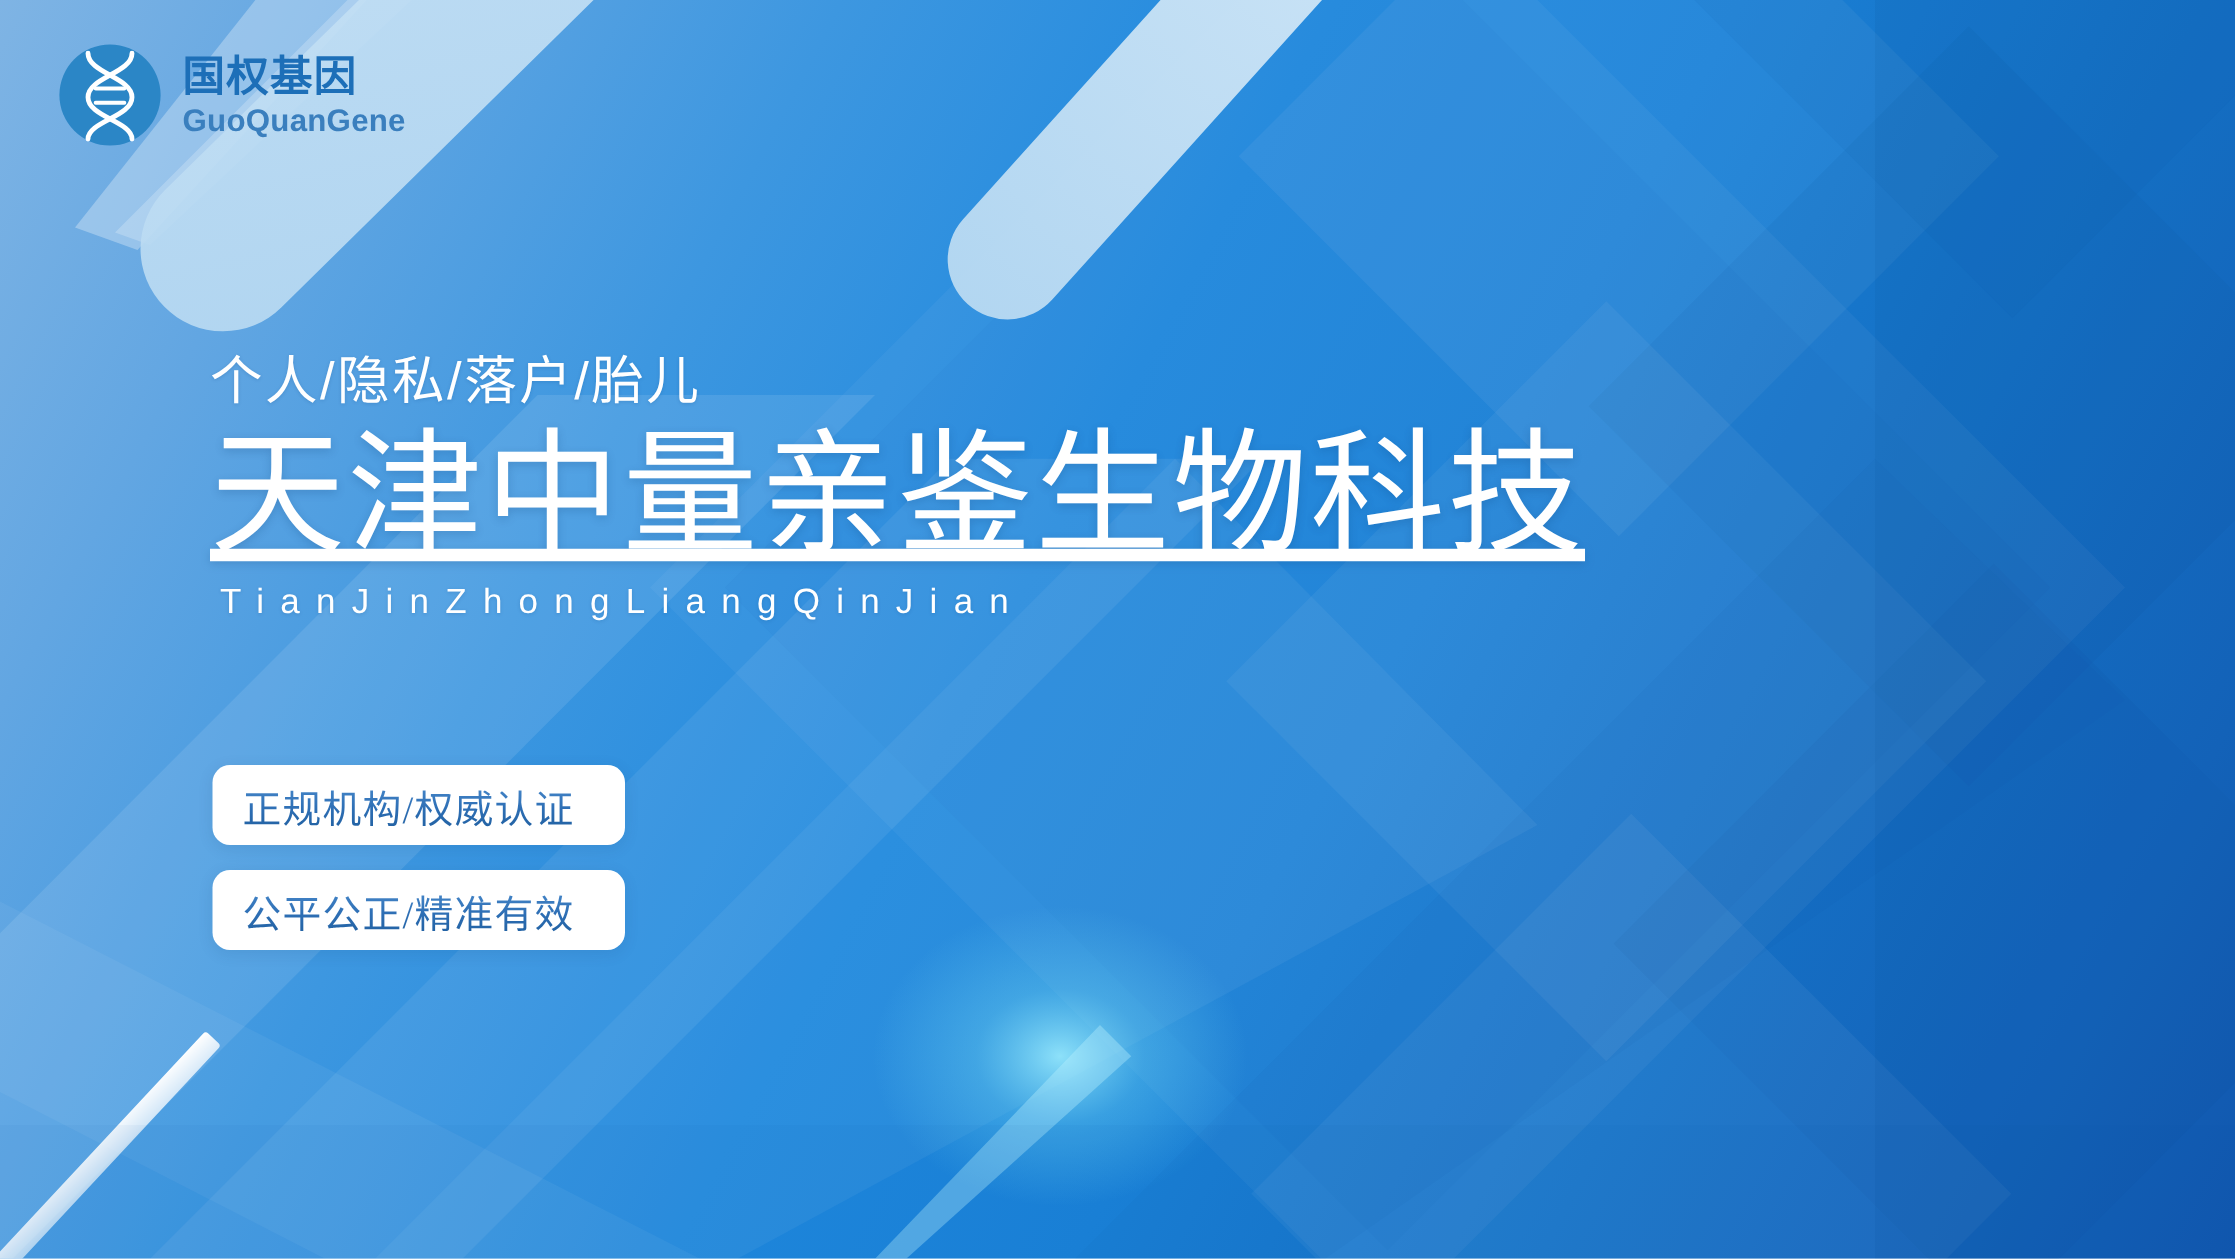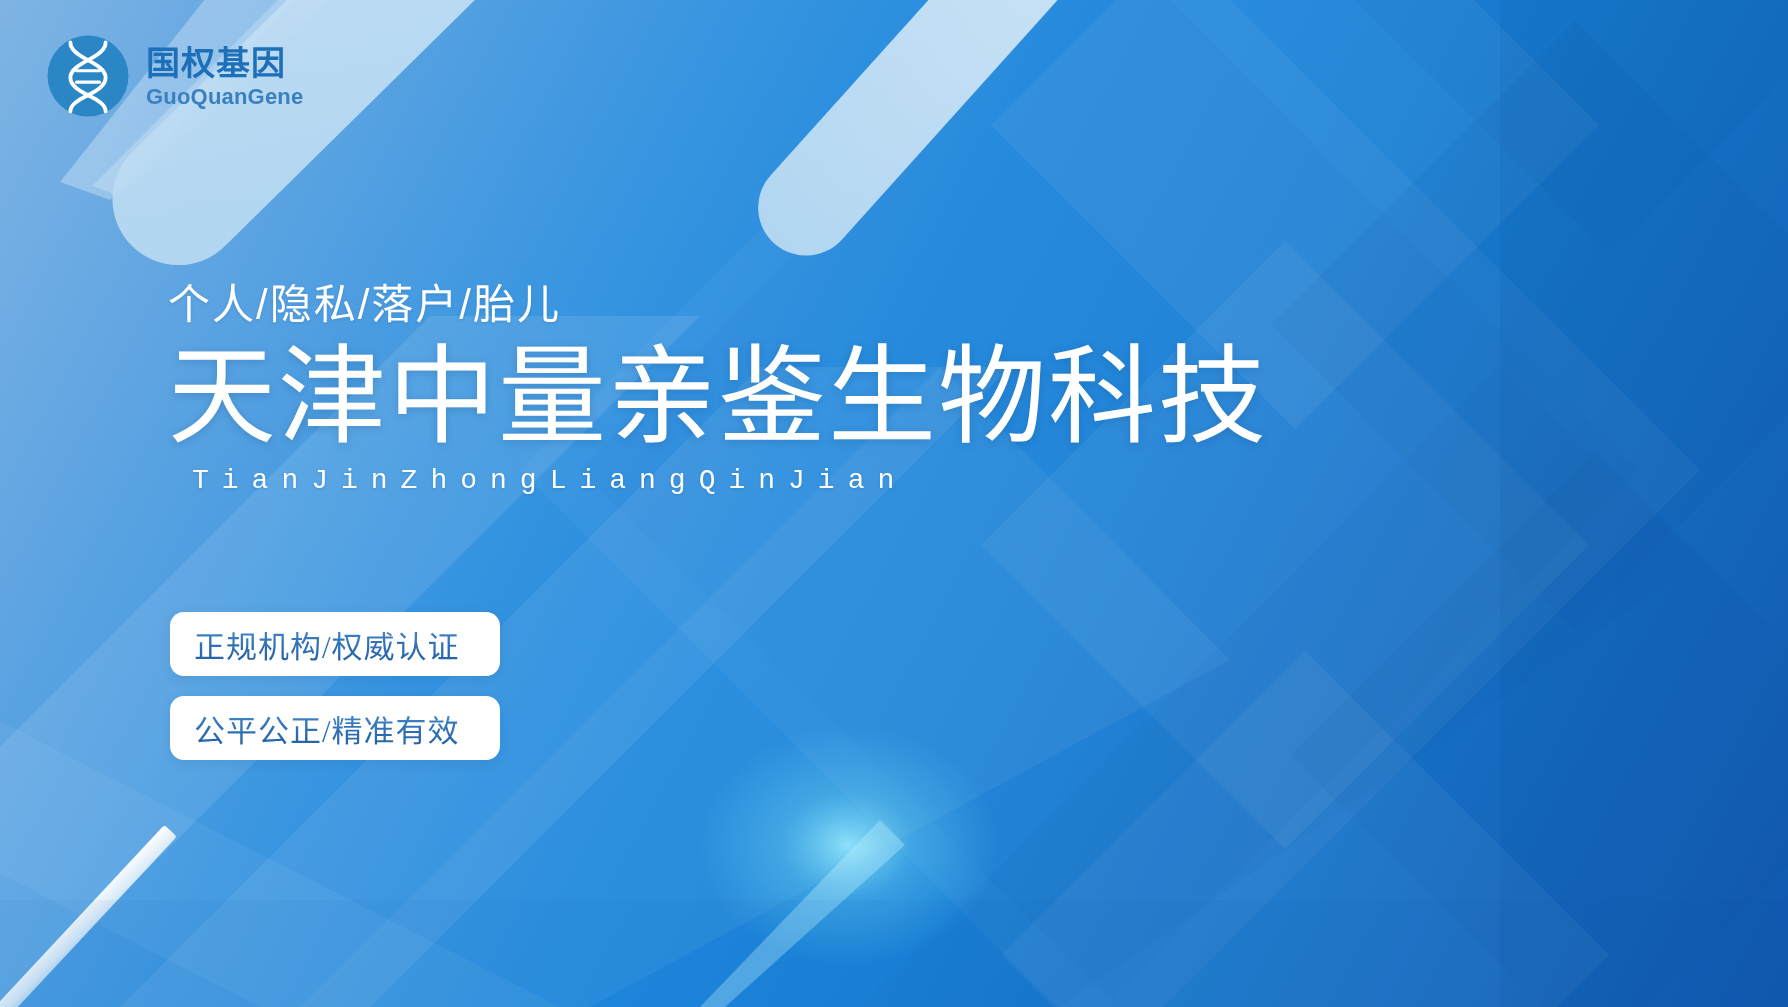--- a/index.html
+++ b/index.html
@@ -39,45 +39,46 @@
   }
   .logo-mark{ width:88px; height:88px; flex:none; display:block; }
   .logo-words{ display:flex; flex-direction:column; line-height:1; padding-top:2px; }
   .logo-cn{
     font-family:"Liberation Sans","DejaVu Sans",sans-serif;
     font-weight:bold; font-size:34px; letter-spacing:1px;
     color:#1D6FB8;
   }
   .logo-en{
     font-family:"Liberation Sans","DejaVu Sans",sans-serif;
-    font-weight:bold; font-size:22px; letter-spacing:.2px;
+    font-weight:bold; font-size:25px; letter-spacing:.2px;
     color:#3A7FBE; margin-top:6px;
   }
 
   
   .hero{ position:absolute; left:168px; top:282px; z-index:5; }
 
   .eyebrow{
     font-size:42px; color:#ffffff; letter-spacing:2px;
     font-family:Liberation Sans, sans-serif;
     line-height:1.1; white-space:nowrap;
     text-shadow:0 1px 3px rgba(10,60,120,.18);
   }
 
   .headline{
     margin-top:14px;
     font-size:108px; line-height:1.04; color:#ffffff;
     font-family:"Liberation Serif","DejaVu Serif",serif;
     letter-spacing:2px; white-space:nowrap;
     text-shadow:0 2px 8px rgba(10,55,110,.20);
+    text-decoration:underline;
   }
 
   .pinyin{
-    margin-top:10px; margin-left:24px;
-    font-family:Liberation Mono, monospace;
+    margin-top:10px; margin-left:8px;
+    font-family:Liberation Sans, sans-serif;
     font-size:28px; color:#ffffff;
     letter-spacing:13px; white-space:nowrap;
     text-shadow:0 1px 3px rgba(10,60,120,.18);
   }
 
   
   .pills{ position:absolute; left:170px; top:612px; z-index:5; }
   .pill{
     width:330px; height:64px;
     background:#ffffff;

